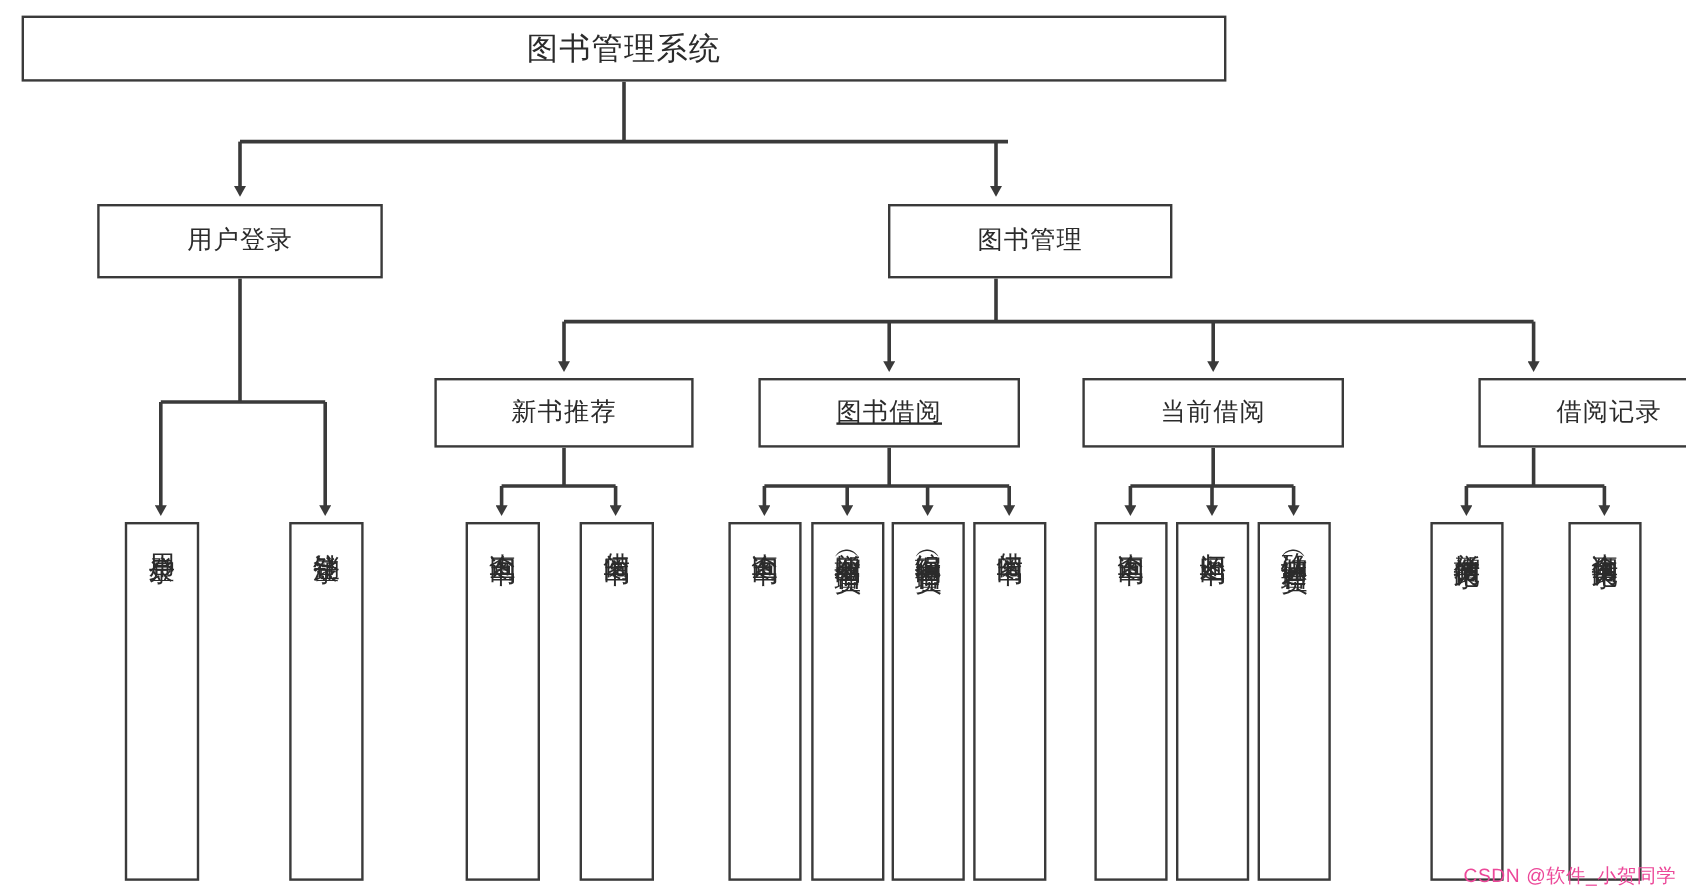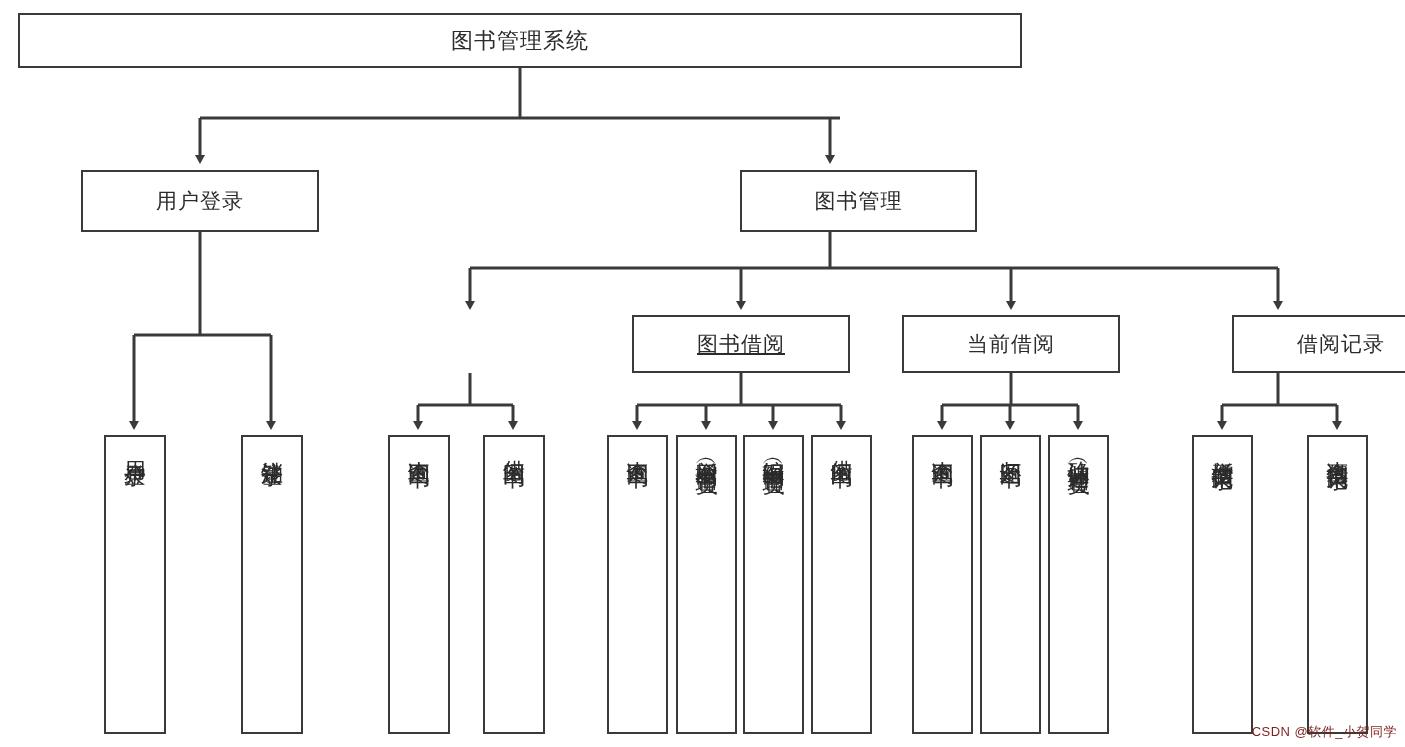--- a/index.html
+++ b/index.html
@@ -50,28 +50,28 @@
   }
   .node.vert .label {
     writing-mode: vertical-rl;
     text-orientation: upright;
     font-size: 22px;
     letter-spacing: 2px;
     line-height: 1.0;
     margin: 0 auto;
   }
   .node.root .label {
-    font-size: 22px;
+    font-size: 26px;
   }
   .watermark {
     position: absolute;
     right: 8px;
     bottom: 6px;
-    font-size: 13px;
-    color: #7f1d1d;
+    font-size: 16px;
+    color: #ec4899;
     letter-spacing: 0.5px;
     white-space: nowrap;
     pointer-events: none;
   }
 </style>
 </head>
 <body>
 
 <div id="canvas">
 
@@ -129,20 +129,23 @@
     <span class="label">图书管理系统</span>
   </div>
 
   <div class="node horiz" style="left:81px; top:170px; width:238px; height:62px;">
     <span class="label">用户登录</span>
   </div>
   <div class="node horiz" style="left:712px; top:170px; width:237px; height:62px;margin-left:28px;">
     <span class="label">图书管理</span>
   </div>
 
+  <div class="node horiz" style="left:362px; top:315px; width:216px; height:58px;">
+    <span class="label">新书推荐</span>
+  </div>
   <div class="node horiz" style="left:632px; top:315px; width:218px; height:58px;text-decoration:underline;">
     <span class="label">图书借阅</span>
   </div>
   <div class="node horiz" style="left:902px; top:315px; width:218px; height:58px;">
     <span class="label">当前借阅</span>
   </div>
   <div class="node horiz" style="left:1232px; top:315px; width:218px; height:58px;">
     <span class="label">借阅记录</span>
   </div>
 

